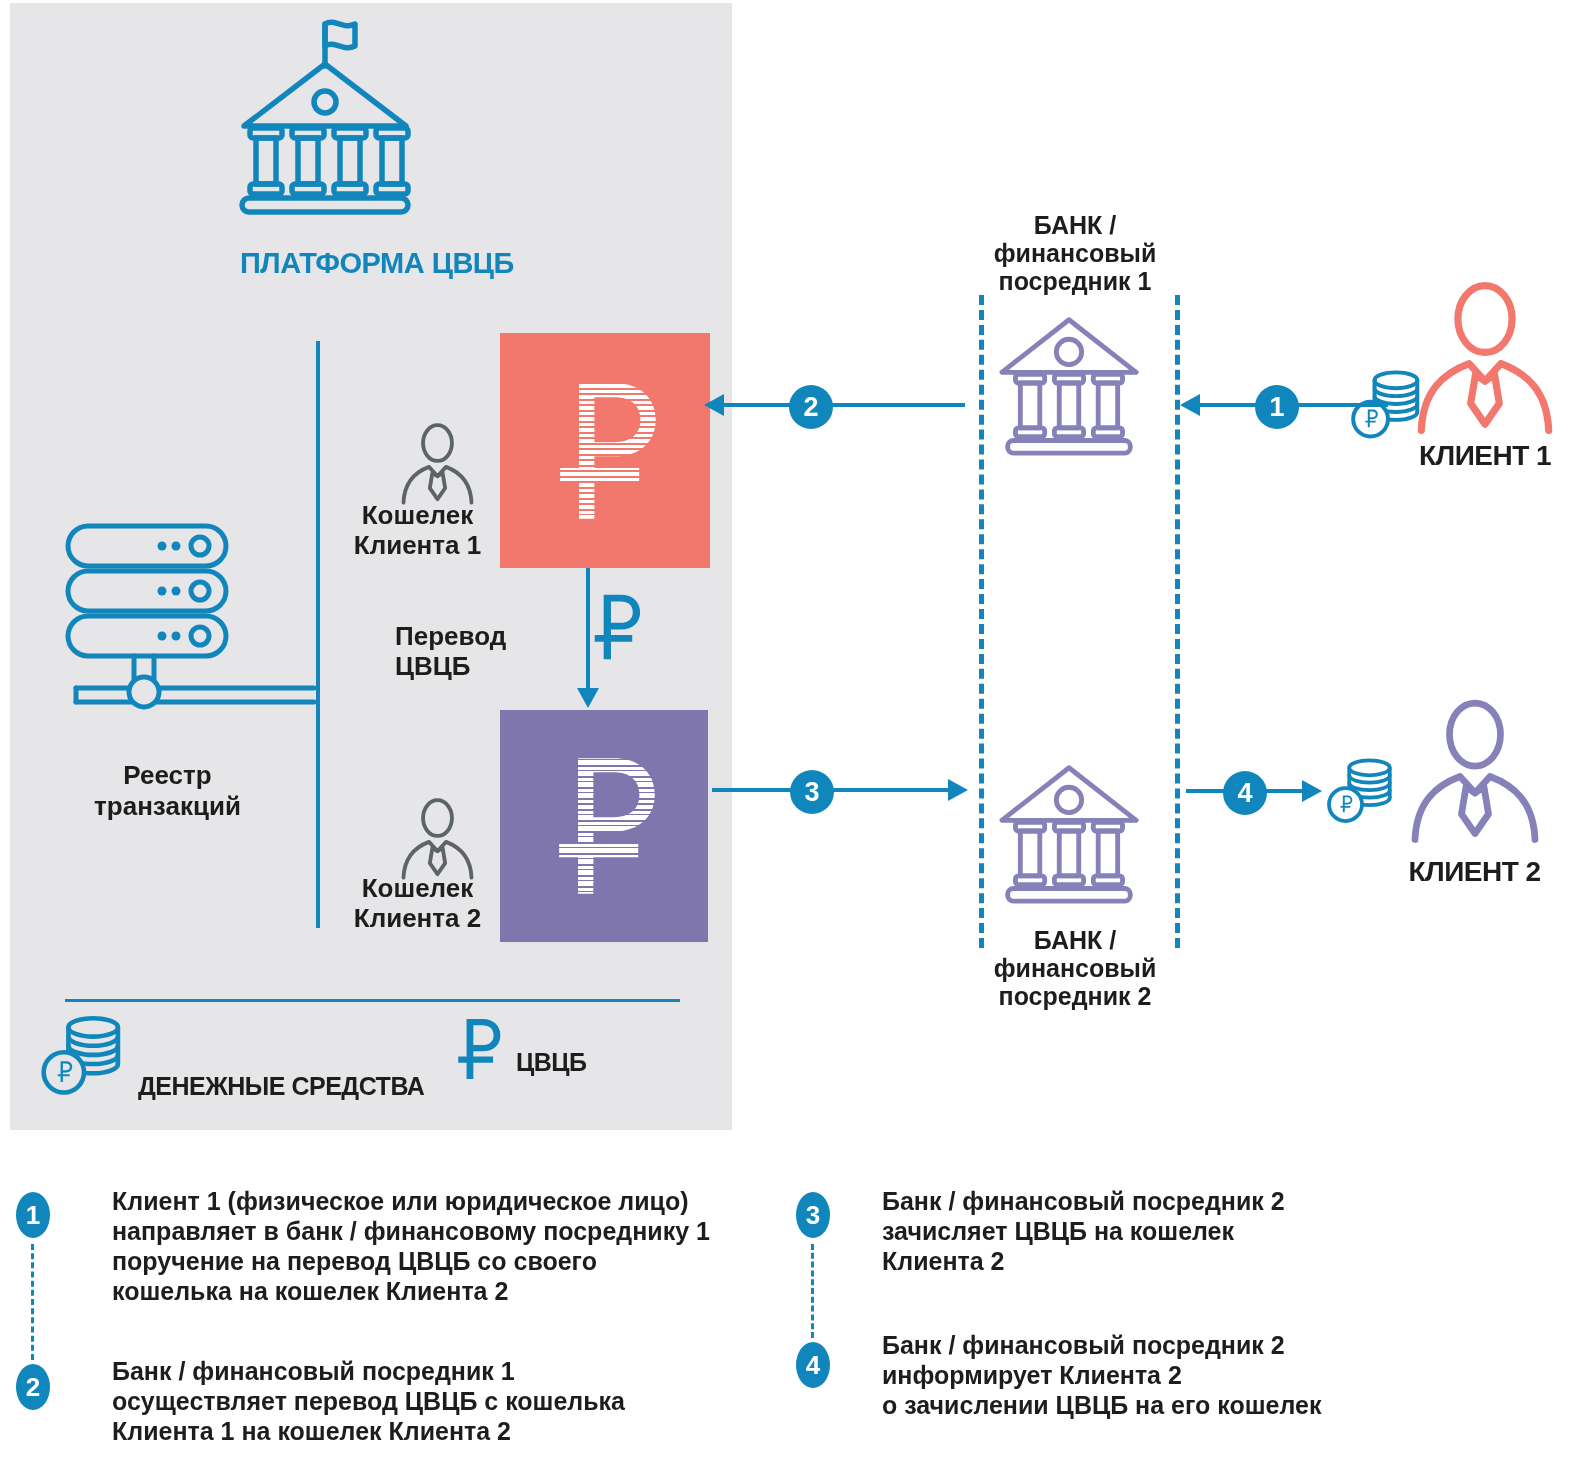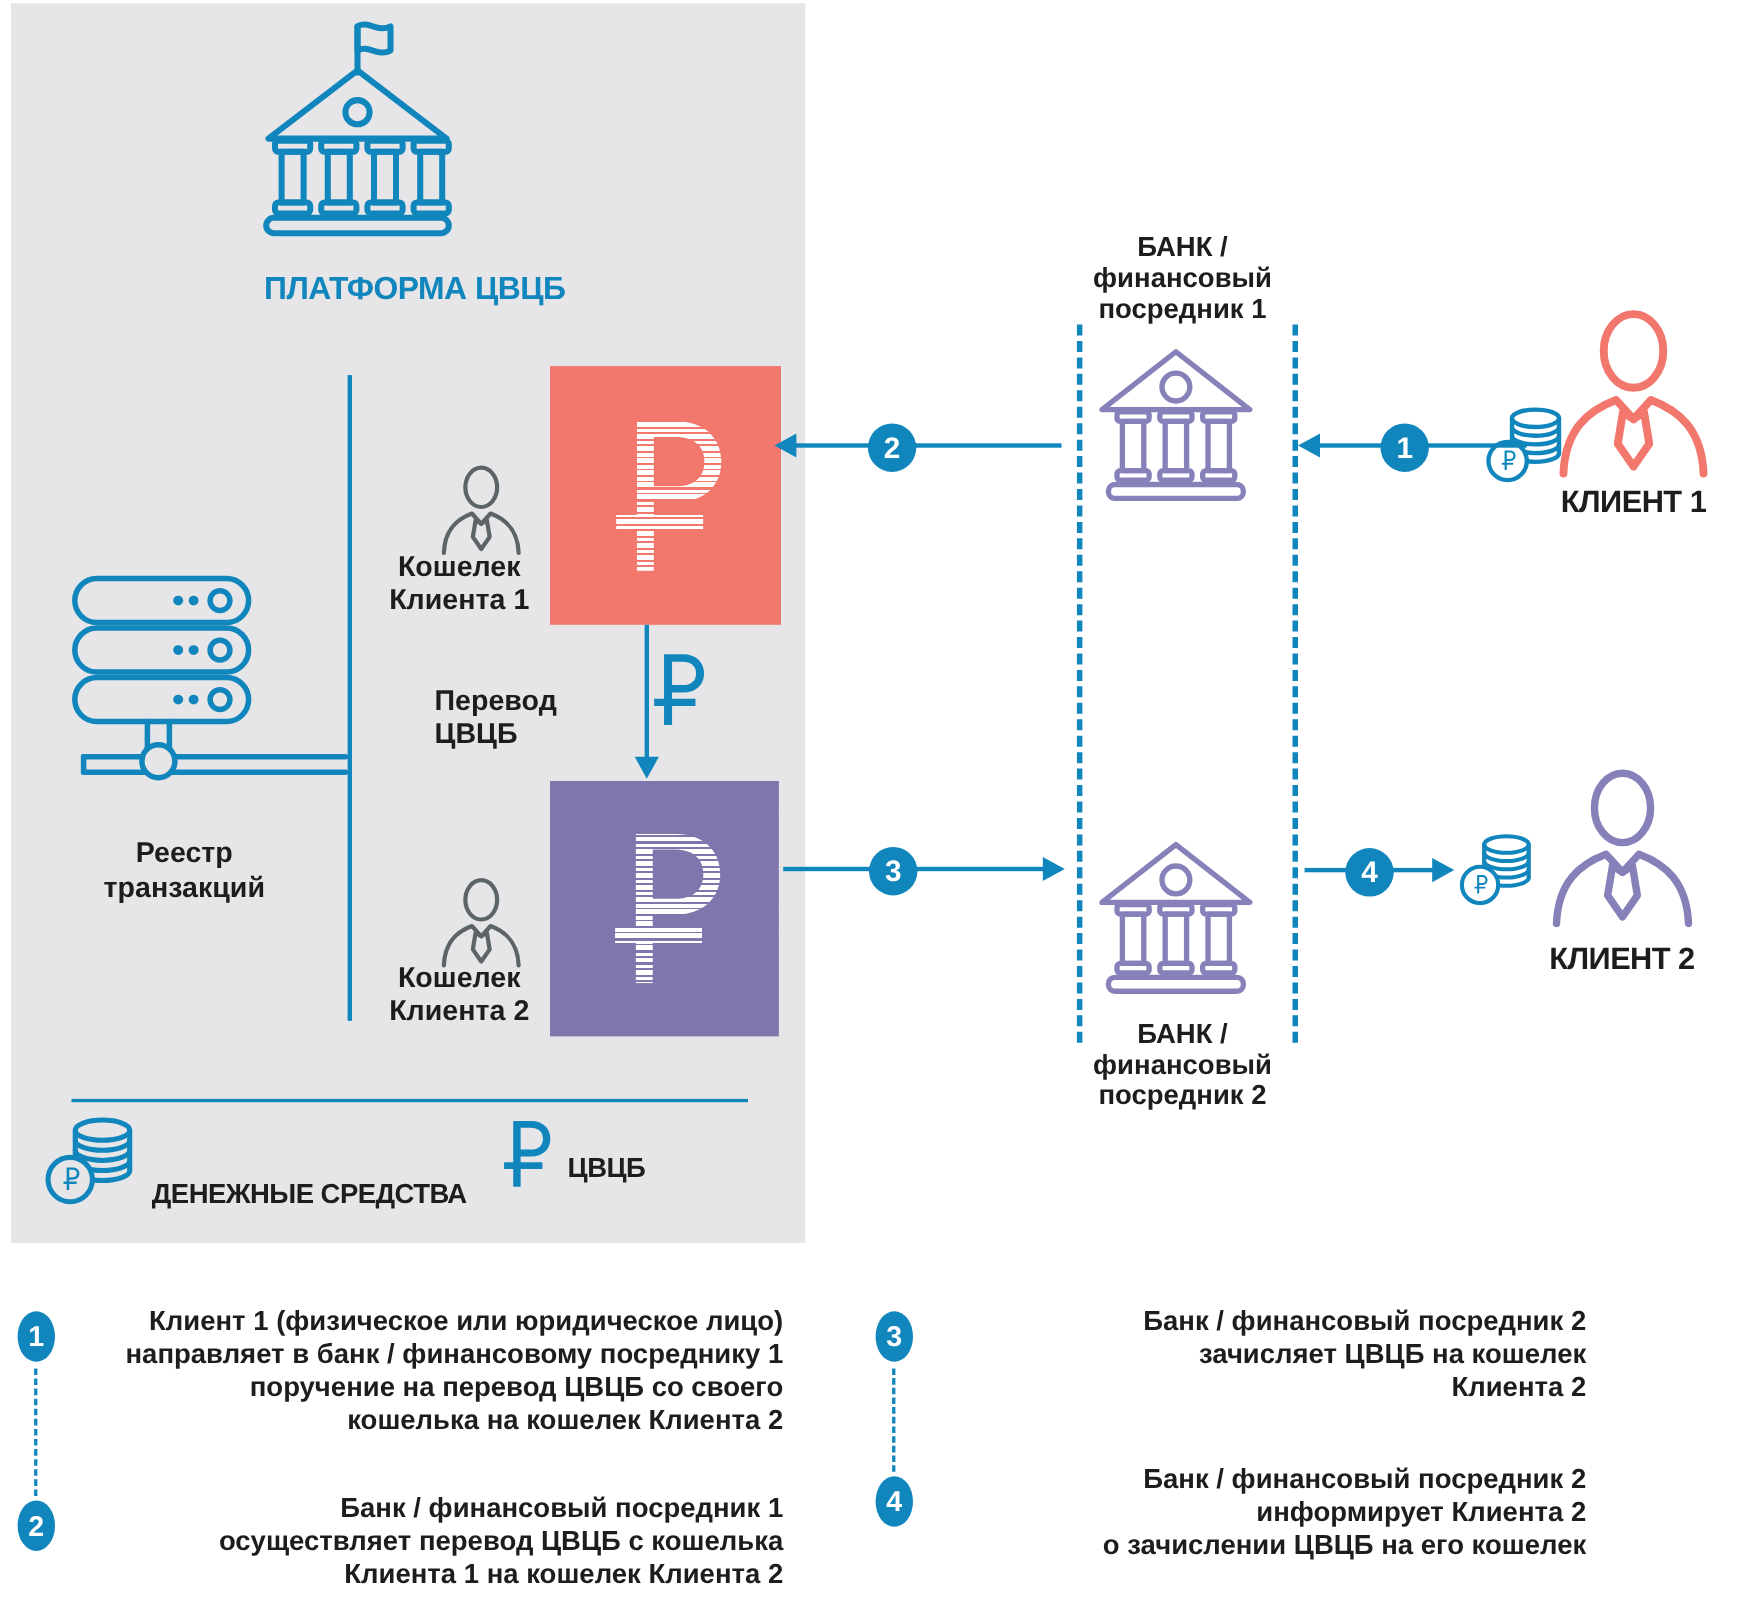--- a/index.html
+++ b/index.html
@@ -27,21 +27,21 @@
   .step{width:44px;height:44px;border-radius:50%;background:var(--blue);color:#fff;
         display:flex;align-items:center;justify-content:center;font-weight:700;font-size:27px;}
   .note-num{width:34px;height:46px;border-radius:50%;background:var(--blue);color:#fff;
         display:flex;align-items:center;justify-content:center;font-weight:700;font-size:26px;}
   .tri-left{width:0;height:0;border-top:11px solid transparent;border-bottom:11px solid transparent;border-right:20px solid var(--blue);}
   .tri-right{width:0;height:0;border-top:11px solid transparent;border-bottom:11px solid transparent;border-left:20px solid var(--blue);}
   .tri-down{width:0;height:0;border-left:11px solid transparent;border-right:11px solid transparent;border-top:20px solid var(--blue);}
   .wallet{display:flex;align-items:center;justify-content:center;position:absolute;}
   .scan{position:absolute;inset:0;
         background:repeating-linear-gradient(180deg,var(--wc) 0 2px,transparent 2px 5px,var(--wc) 5px 6.5px,transparent 6.5px 11px);}
-  .notes-text{font-weight:700;color:var(--ink);font-size:25px;line-height:30px;text-align:right;}
+  .notes-text{font-weight:700;color:var(--ink);font-size:25px;line-height:30px;}
   svg.icon{display:block;}
 </style>
 </head>
 <body>
 
 <svg width="0" height="0" style="position:absolute" aria-hidden="true">
   <defs>
     <symbol id="sym-ruble" viewBox="0 0 100 115">
       <path fill-rule="evenodd" d="M28,0 L59,0 C80,0 93,13 93,31 C93,49 80,62 59,62 L41,62 L41,72 L79,72 L79,84 L41,84 L41,115 L28,115 L28,84 L12,84 L12,72 L28,72 Z M41,12 L58,12 C72,12 80,19 80,31 C80,43 72,50 58,50 L41,50 Z"></path>
     </symbol>

